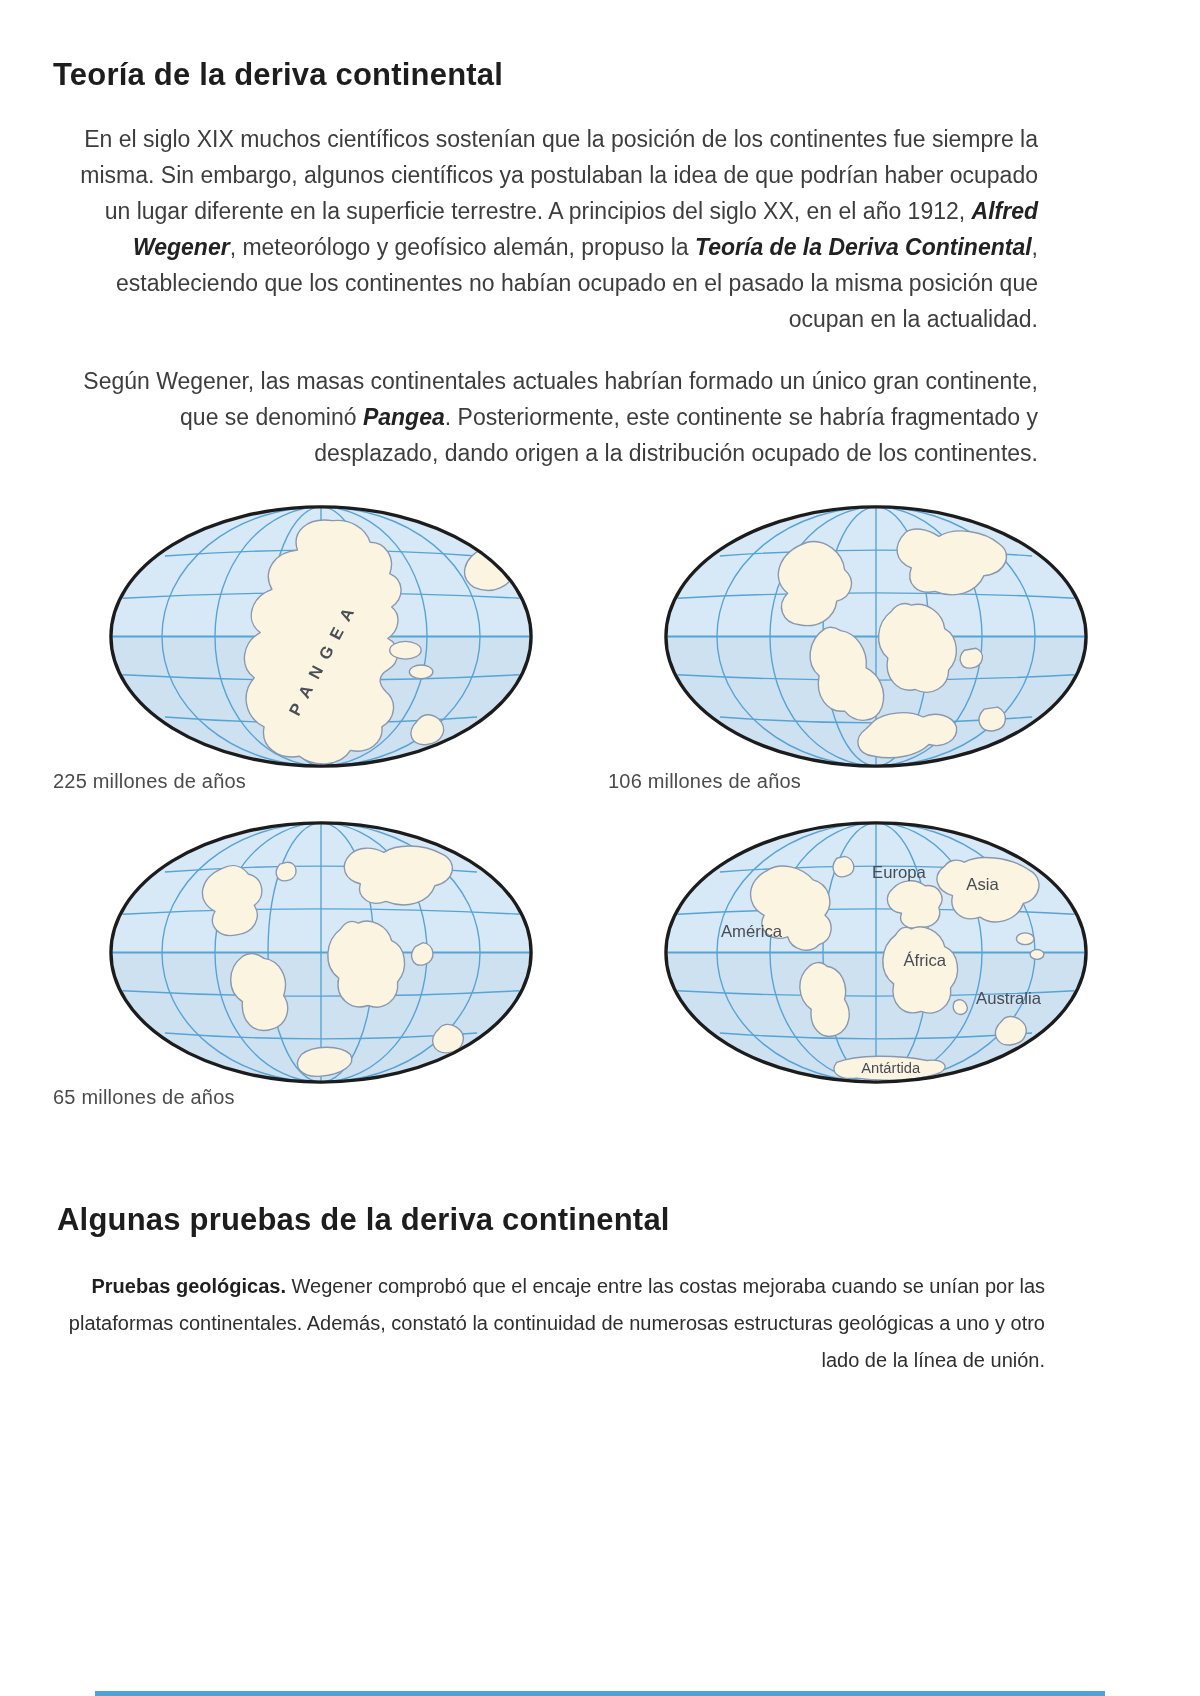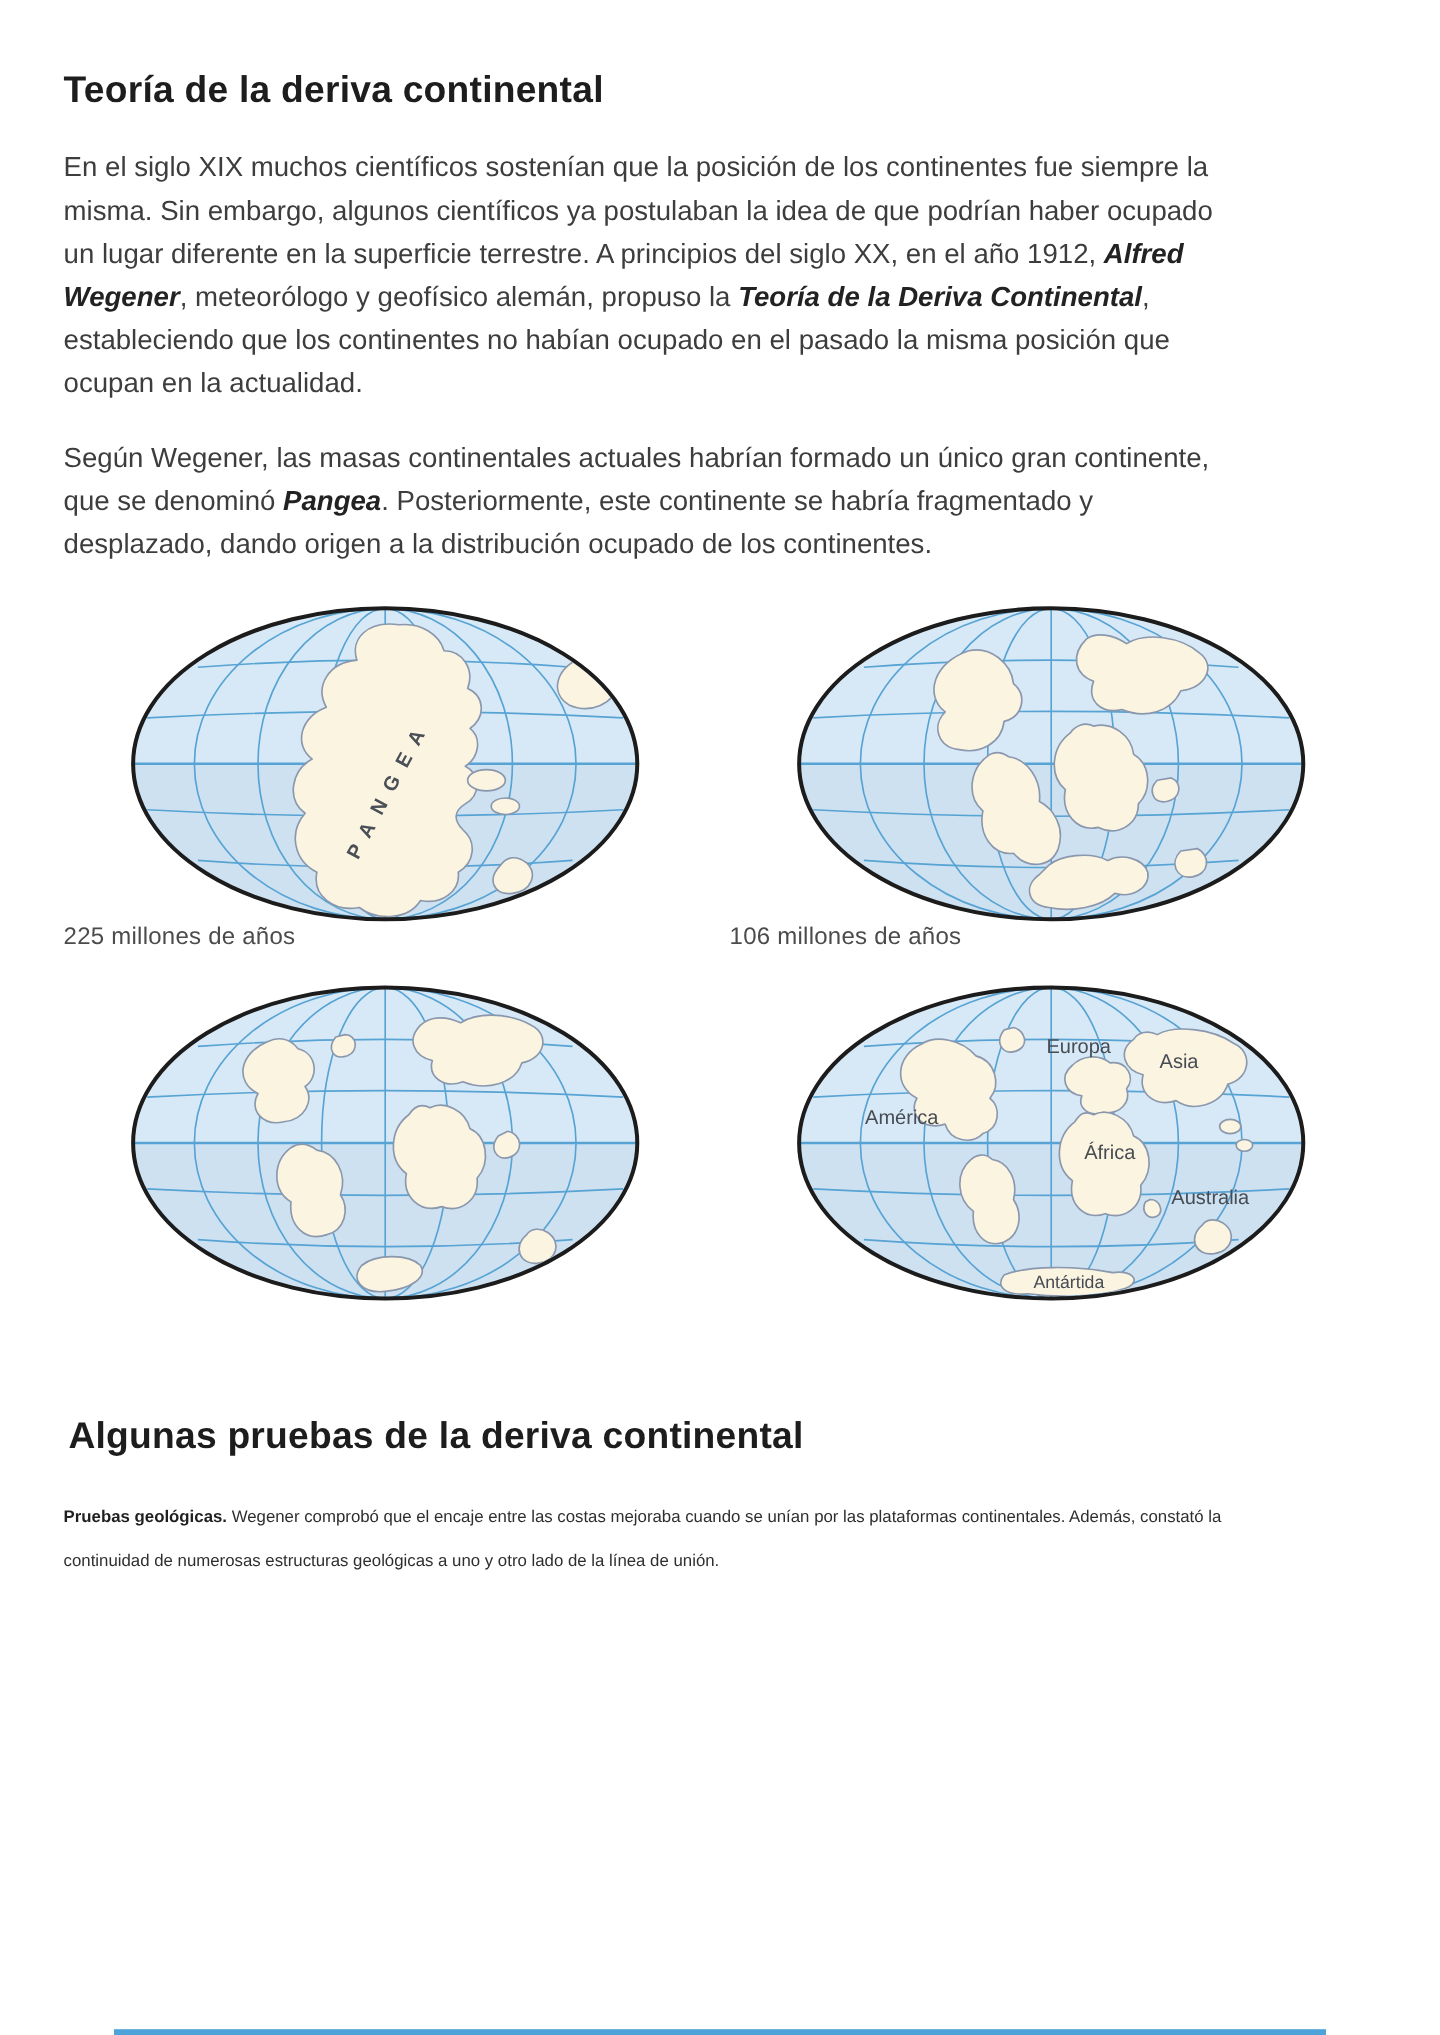--- a/index.html
+++ b/index.html
@@ -10,23 +10,23 @@
   }
   .page{padding:38px 57px 0 53px;}
   h1{
     font-size:31px;line-height:1.2;font-weight:700;color:#1d1d1d;
     margin:18px 0 28px 0;letter-spacing:.2px;
   }
   h2{
     font-size:31px;line-height:1.2;font-weight:700;color:#1d1d1d;
     margin:92px 0 30px 4px;letter-spacing:.2px;
   }
-  p.body{color:#3d3d3d;margin:0 0 26px 0;}
+  p.body{color:#3d3d3d;margin:0 0 26px 0;text-align:right;}
   p.body.lg{font-size:23px;line-height:36px;max-width:985px;}
-  p.body.sm{font-size:14px;line-height:37px;max-width:992px;color:#2e2e2e;margin-bottom:24px;}
+  p.body.sm{font-size:20px;line-height:37px;max-width:992px;color:#2e2e2e;margin-bottom:24px;}
   .r-b{font-weight:700;color:#1f1f1f;}
   .r-bi{font-weight:700;font-style:italic;color:#222;}
 
   .figure-grid{
     display:grid;grid-template-columns:535px 535px;
     column-gap:20px;row-gap:26px;margin-top:32px;
   }
   .panel{margin:0;display:flex;flex-direction:column;}
   .panel svg{display:block;align-self:center;width:432px;height:267px;}
   figcaption{
@@ -124,20 +124,21 @@
           <path class="land" d="M178,46 C170,56 176,66 188,62 C198,58 196,44 186,44 Z"></path>
           <path class="land" d="M250,36 C238,48 244,62 260,66 C256,80 270,90 286,84 C306,92 330,86 336,68 C356,64 360,44 344,36 C322,24 296,26 284,34 C272,28 258,28 250,36 Z"></path>
           <path class="land" d="M140,140 C124,152 124,176 140,186 C138,206 152,220 170,214 C186,210 190,192 182,180 C188,162 178,144 162,142 C154,136 146,136 140,140 Z"></path>
           <path class="land" d="M240,112 C224,124 222,150 238,162 C234,182 250,196 268,190 C284,196 300,184 298,166 C310,152 306,130 292,124 C288,108 270,100 258,106 C250,102 244,106 240,112 Z"></path>
           <path class="land" d="M316,130 C308,140 314,152 326,148 C338,144 336,128 324,126 Z"></path>
           <path class="land" d="M340,214 C328,224 334,240 350,238 C366,236 370,220 358,212 C352,208 344,208 340,214 Z"></path>
           <path class="land" d="M200,240 C190,252 200,264 220,262 C242,260 256,250 250,240 C240,230 212,230 200,240 Z"></path>
         </g>
         <use href="#frame"></use>
       </svg>
+      <figcaption>65 millones de años</figcaption>
     </figure>
 
     <figure class="panel">
       <svg viewBox="0 0 440 272">
         <use href="#grat"></use>
         <g class="landg" clip-path="url(#gclip)">
           <path class="land" d="M110,52 C88,62 86,88 106,98 C98,112 112,126 130,120 C134,134 152,138 162,128 C176,124 178,106 168,98 C178,86 172,66 156,62 C144,48 122,44 110,52 Z"></path>
           <path class="land" d="M180,40 C172,50 178,62 190,58 C202,54 198,40 188,38 Z"></path>
           <path class="land" d="M152,150 C138,162 140,184 154,194 C152,212 164,226 180,220 C194,214 196,196 188,184 C192,168 184,152 170,150 C164,144 156,146 152,150 Z"></path>
           <path class="land" d="M238,70 C226,80 232,94 246,96 C242,106 252,114 264,110 C278,112 288,102 284,90 C292,80 284,66 270,68 C260,60 246,62 238,70 Z"></path>

